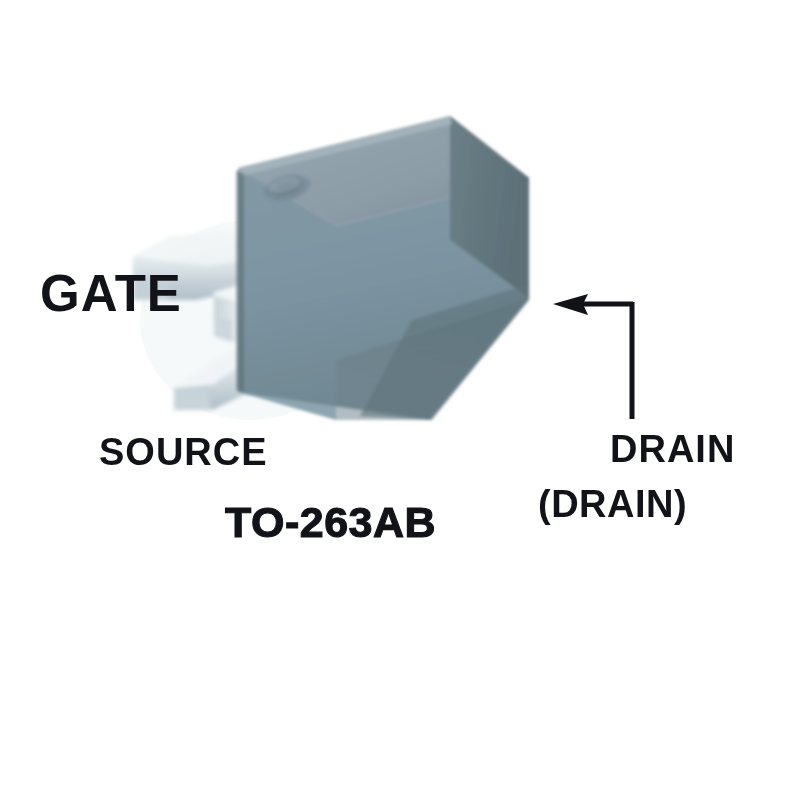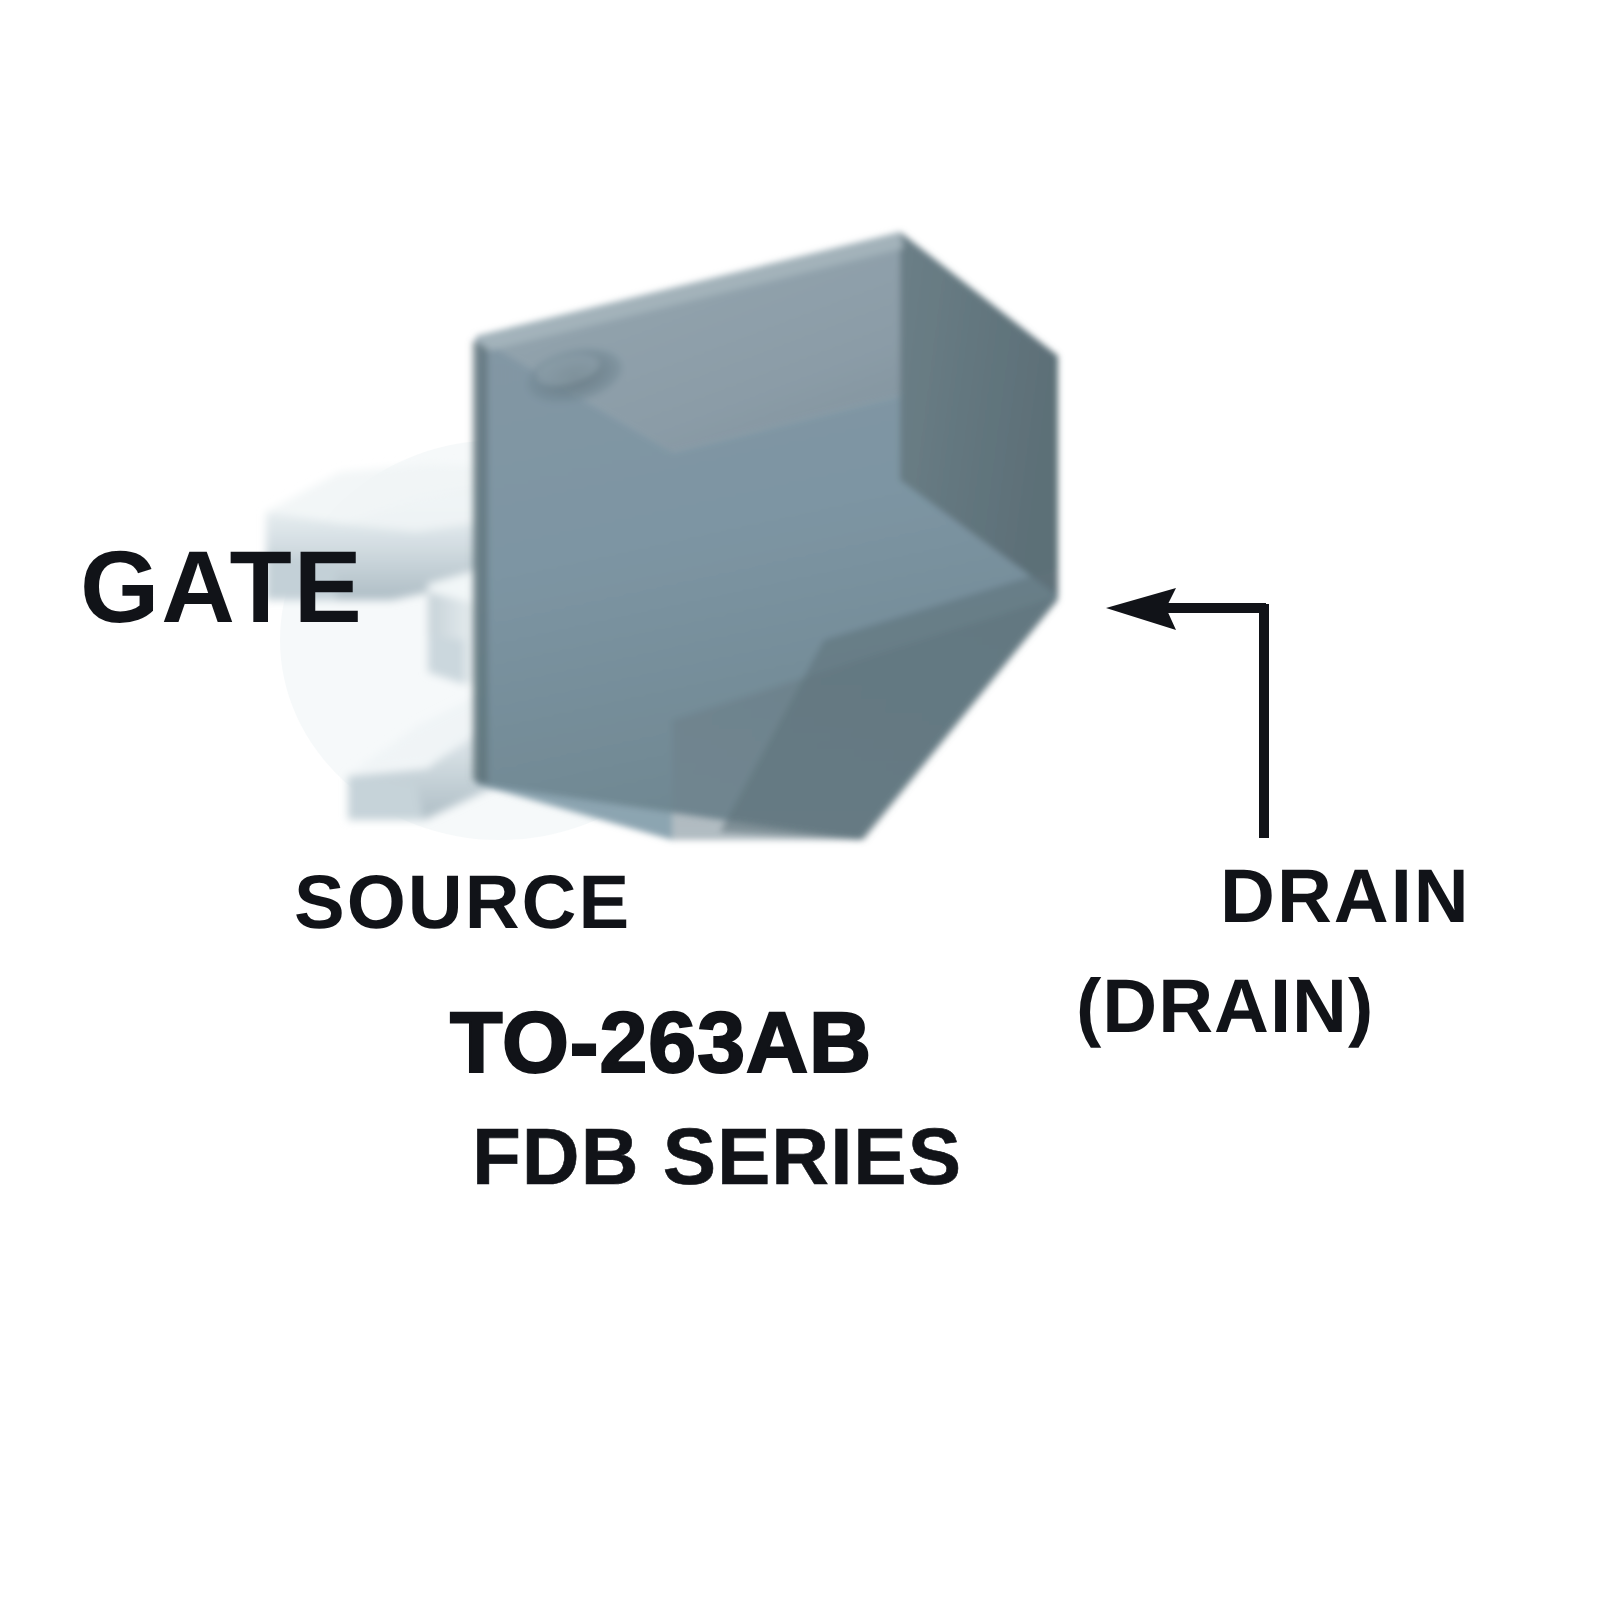--- a/index.html
+++ b/index.html
@@ -41,21 +41,20 @@
     top: 236px;
     font-size: 51px;
     letter-spacing: 1px;
     margin-top: 32px;
   }
   #label-source {
     left: 99px;
     top: 433px;
     font-size: 38px;
     letter-spacing: 1px;
-    margin-left: 48px;
   }
   #label-part-number {
     left: 225px;
     top: 501px;
     font-size: 43px;
     font-weight: bold;
     letter-spacing: 0.5px;
     -webkit-text-stroke: 1.1px #111318;
   }
   #label-series {
@@ -187,19 +186,18 @@
       <path d="M 553 304 L 588 294 L 583 304 L 588 315 Z" fill="#111318"></path>
     </g>
   </svg>
 
   <div class="label" id="label-gate">GATE</div>
 
   <div class="label" id="label-source">SOURCE</div>
 
   <div class="label" id="label-part-number">TO-263AB</div>
 
-  <div class="label" id="label-series">FDB SERIES</div>
 
   <div class="label" id="label-drain">DRAIN</div>
 
   <div class="label" id="label-flange">(DRAIN)</div>
 
 </div>
 
 </body></html>

